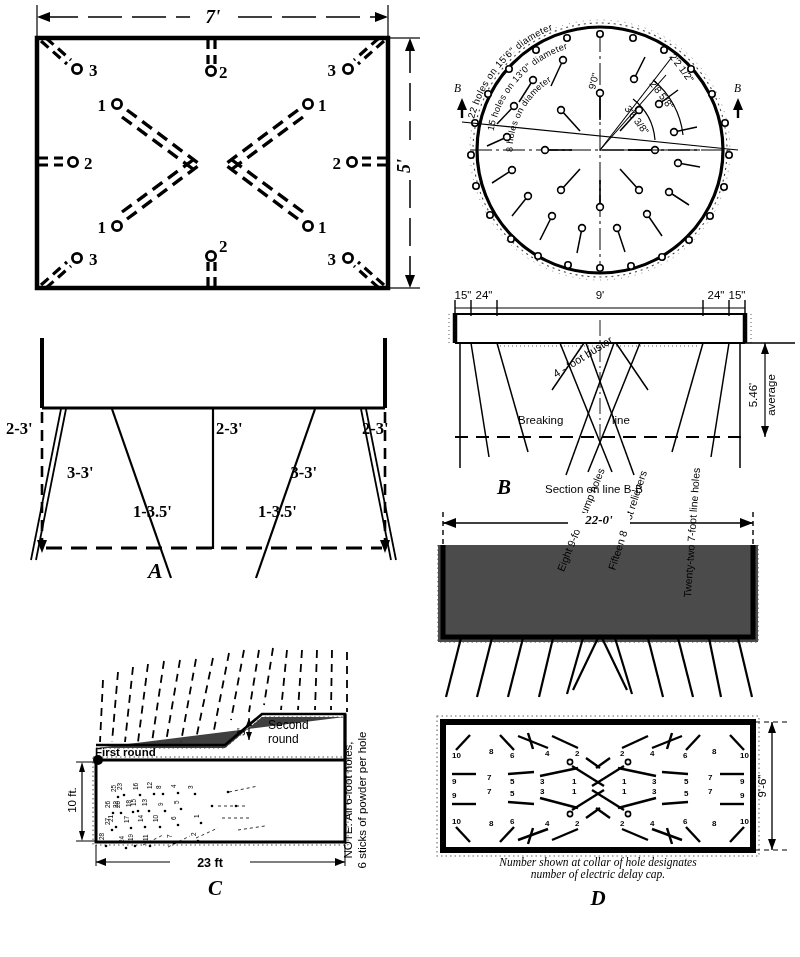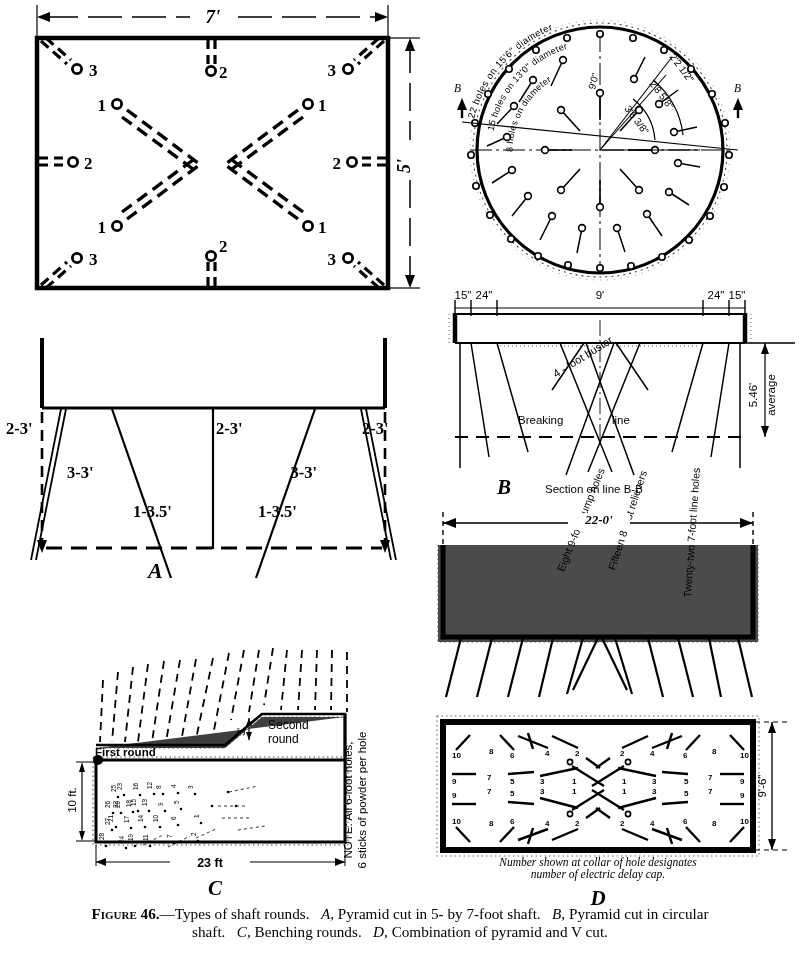--- a/index.html
+++ b/index.html
@@ -621,27 +621,13 @@
     </g>
 
     <text x="598" y="866" font-size="11.5" font-style="italic" text-anchor="middle" font-family="'Liberation Serif',serif">Number shown at collar of hole designates</text>
     <text x="598" y="878" font-size="11.5" font-style="italic" text-anchor="middle" font-family="'Liberation Serif',serif">number of electric delay cap.</text>
     <text x="598" y="905" font-size="21" font-weight="bold" font-style="italic" text-anchor="middle" font-family="'Liberation Serif',serif">D</text>
   </g>
 </svg>
 </div>
 
 <div class="cap">
-  <div class="nowrap">
-    <span class="fg">Figure 46.</span><span>—</span><span>Types of shaft rounds.</span>&nbsp;&nbsp;
-    <i>A</i>,
-    <span>Pyramid cut in 5- by 7-foot shaft.</span>&nbsp;&nbsp;
-    <i>B</i>,
-    <span>Pyramid cut in circular</span>
-  </div>
-  <div class="nowrap">
-    shaft.&nbsp;&nbsp;
-    <i>C</i>,
-    <span>Benching rounds.</span>&nbsp;&nbsp;
-    <i>D</i>,
-    <span>Combination of pyramid and V cut.</span>
-  </div>
 </div>
 
 </body></html>

